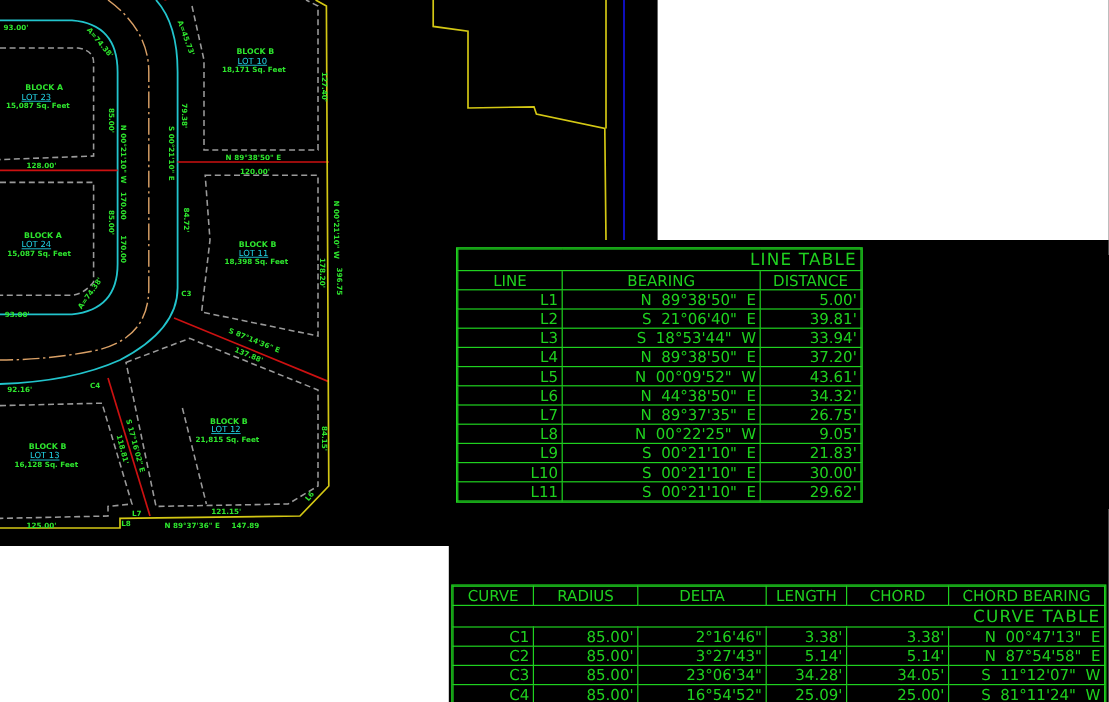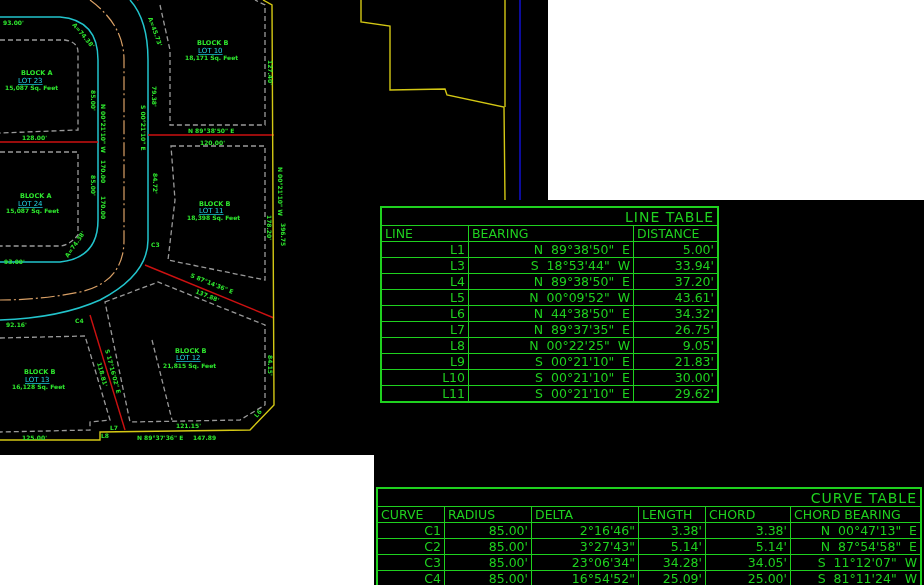--- a/index.html
+++ b/index.html
@@ -7,21 +7,21 @@
   .cad-canvas { position:absolute; left:0; top:0; width:924px; height:585px; background:#000; }
   .white-block { position:absolute; background:#ffffff; }
   svg.drawing { position:absolute; left:0; top:0; }
   .lbl { font-family:"DejaVu Sans", sans-serif; fill:#2ee62e; font-size:6px; font-weight:bold; }
   .lbl-lot { font-family:"DejaVu Sans", sans-serif; fill:#22d6e8; font-size:7px; text-decoration:underline; }
   .lbl-block { font-family:"DejaVu Sans", sans-serif; fill:#2ee62e; font-size:6.5px; font-weight:bold; }
   .tbl { position:absolute; border:1.5px solid #1fd11f; color:#1fd11f; font-family:"DejaVu Sans", sans-serif; font-size:12.5px; box-sizing:border-box; }
   .tbl table { border-collapse:collapse; width:100%; }
   .tbl td, .tbl th { border:1.5px solid #1fd11f; padding:0 3px; height:15px; line-height:14px; white-space:nowrap; font-weight:normal; }
   .tbl .title { text-align:right; font-size:14px; height:17px; letter-spacing:1px; }
-  .tbl th { text-align:left; }
+  .tbl th { text-align:center; }
   .tbl td.r { text-align:right; }
 </style>
 </head>
 <body>
 
 <div class="cad-canvas"></div>
 
 <div class="white-block" style="left:548px; top:0; width:376px; height:200px;"></div>
 <div class="white-block" style="left:0; top:455px; width:374px; height:130px;"></div>
 
@@ -144,20 +144,25 @@
       <th>DISTANCE</th>
     </tr>
     </tbody>
       <tbody id="line-rows">
         <tr>
           <td class="r">L1</td>
           <td class="r"><span>N</span>&nbsp; <span>89°38'50"</span>&nbsp; <span>E</span></td>
           <td class="r">5.00'</td>
         </tr>
         <tr>
+          <td class="r">L2</td>
+          <td class="r"><span>S</span>&nbsp; <span>21°06'40"</span>&nbsp; <span>E</span></td>
+          <td class="r">39.81'</td>
+        </tr>
+        <tr>
           <td class="r">L3</td>
           <td class="r"><span>S</span>&nbsp; <span>18°53'44"</span>&nbsp; <span>W</span></td>
           <td class="r">33.94'</td>
         </tr>
         <tr>
           <td class="r">L4</td>
           <td class="r"><span>N</span>&nbsp; <span>89°38'50"</span>&nbsp; <span>E</span></td>
           <td class="r">37.20'</td>
         </tr>
         <tr>
@@ -196,30 +201,30 @@
           <td class="r">29.62'</td>
         </tr>
       </tbody>
   </table>
 </div>
 
 <div class="tbl" style="left:376px; top:487px; width:546px;">
   <table>
     <tbody>
         <tr>
-          <td colspan="6" class="title">CURVE TABLE</td>
-        </tr>
-    <tr>
       <th style="width:60px">CURVE</th>
       <th style="width:80px">RADIUS</th>
       <th style="width:100px">DELTA</th>
       <th style="width:60px">LENGTH</th>
       <th style="width:78px">CHORD</th>
       <th>CHORD BEARING</th>
     </tr>
+    <tr>
+          <td colspan="6" class="title">CURVE TABLE</td>
+        </tr>
     </tbody>
       <tbody id="curve-rows">
         <tr>
           <td class="r">C1</td>
           <td class="r">85.00'</td>
           <td class="r">2°16'46"</td>
           <td class="r">3.38'</td>
           <td class="r">3.38'</td>
           <td class="r"><span>N</span>&nbsp; <span>00°47'13"</span>&nbsp; <span>E</span></td>
         </tr>

